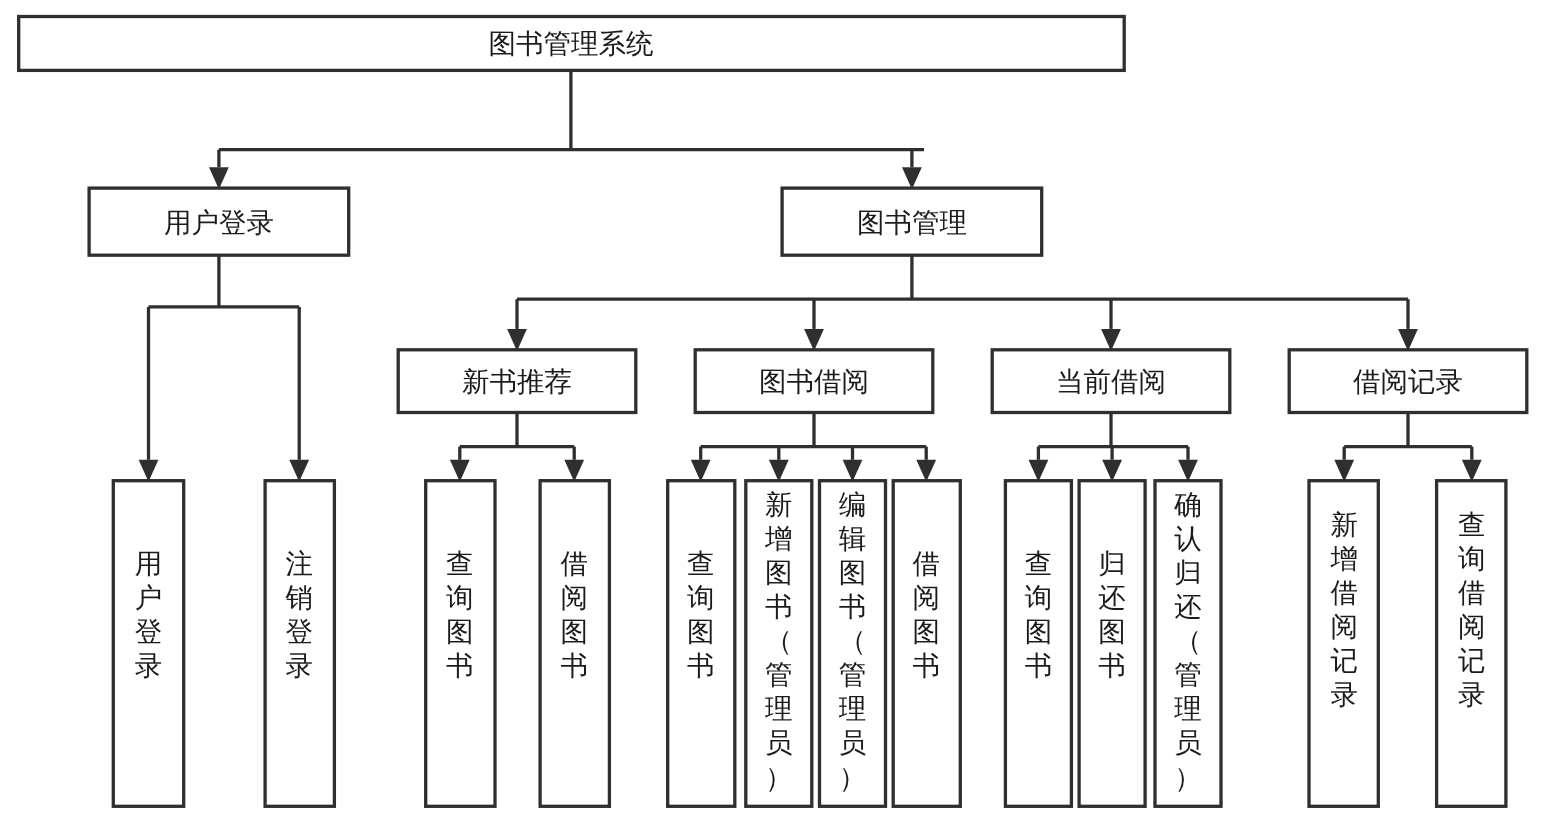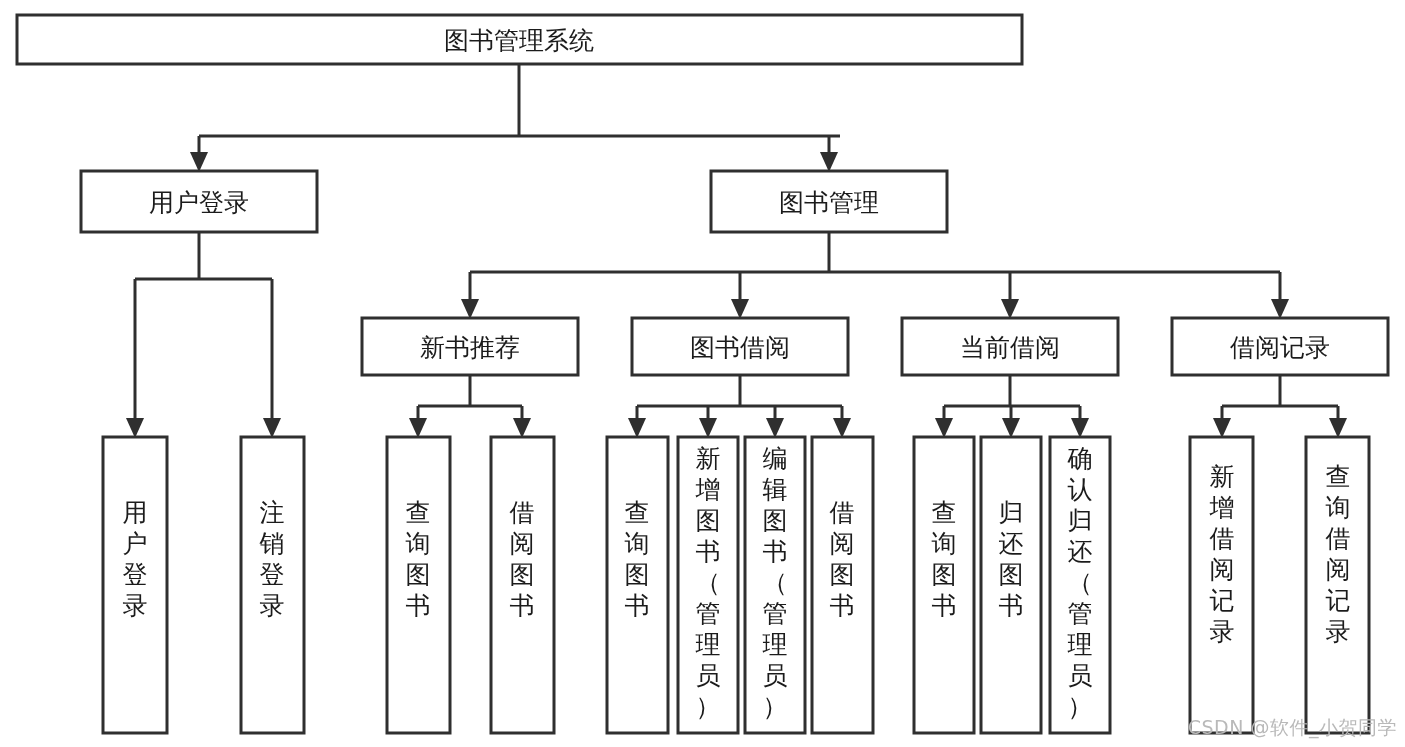--- a/index.html
+++ b/index.html
@@ -232,14 +232,13 @@
       <text class="node-label-v" x="1222" y="485"><tspan x="1222" y="485">新</tspan><tspan x="1222" y="516">增</tspan><tspan x="1222" y="547">借</tspan><tspan x="1222" y="578">阅</tspan><tspan x="1222" y="609">记</tspan><tspan x="1222" y="640">录</tspan></text>
     </g>
 
     <g>
       <rect class="node-rect" x="1306" y="437" width="63" height="296"></rect>
       <text class="node-label-v" x="1338" y="485"><tspan x="1338" y="485">查</tspan><tspan x="1338" y="516">询</tspan><tspan x="1338" y="547">借</tspan><tspan x="1338" y="578">阅</tspan><tspan x="1338" y="609">记</tspan><tspan x="1338" y="640">录</tspan></text>
     </g>
 
   </svg>
 
-  <div class="watermark">CSDN @软件_小贺同学</div>
 </div>
 
 </body></html>

